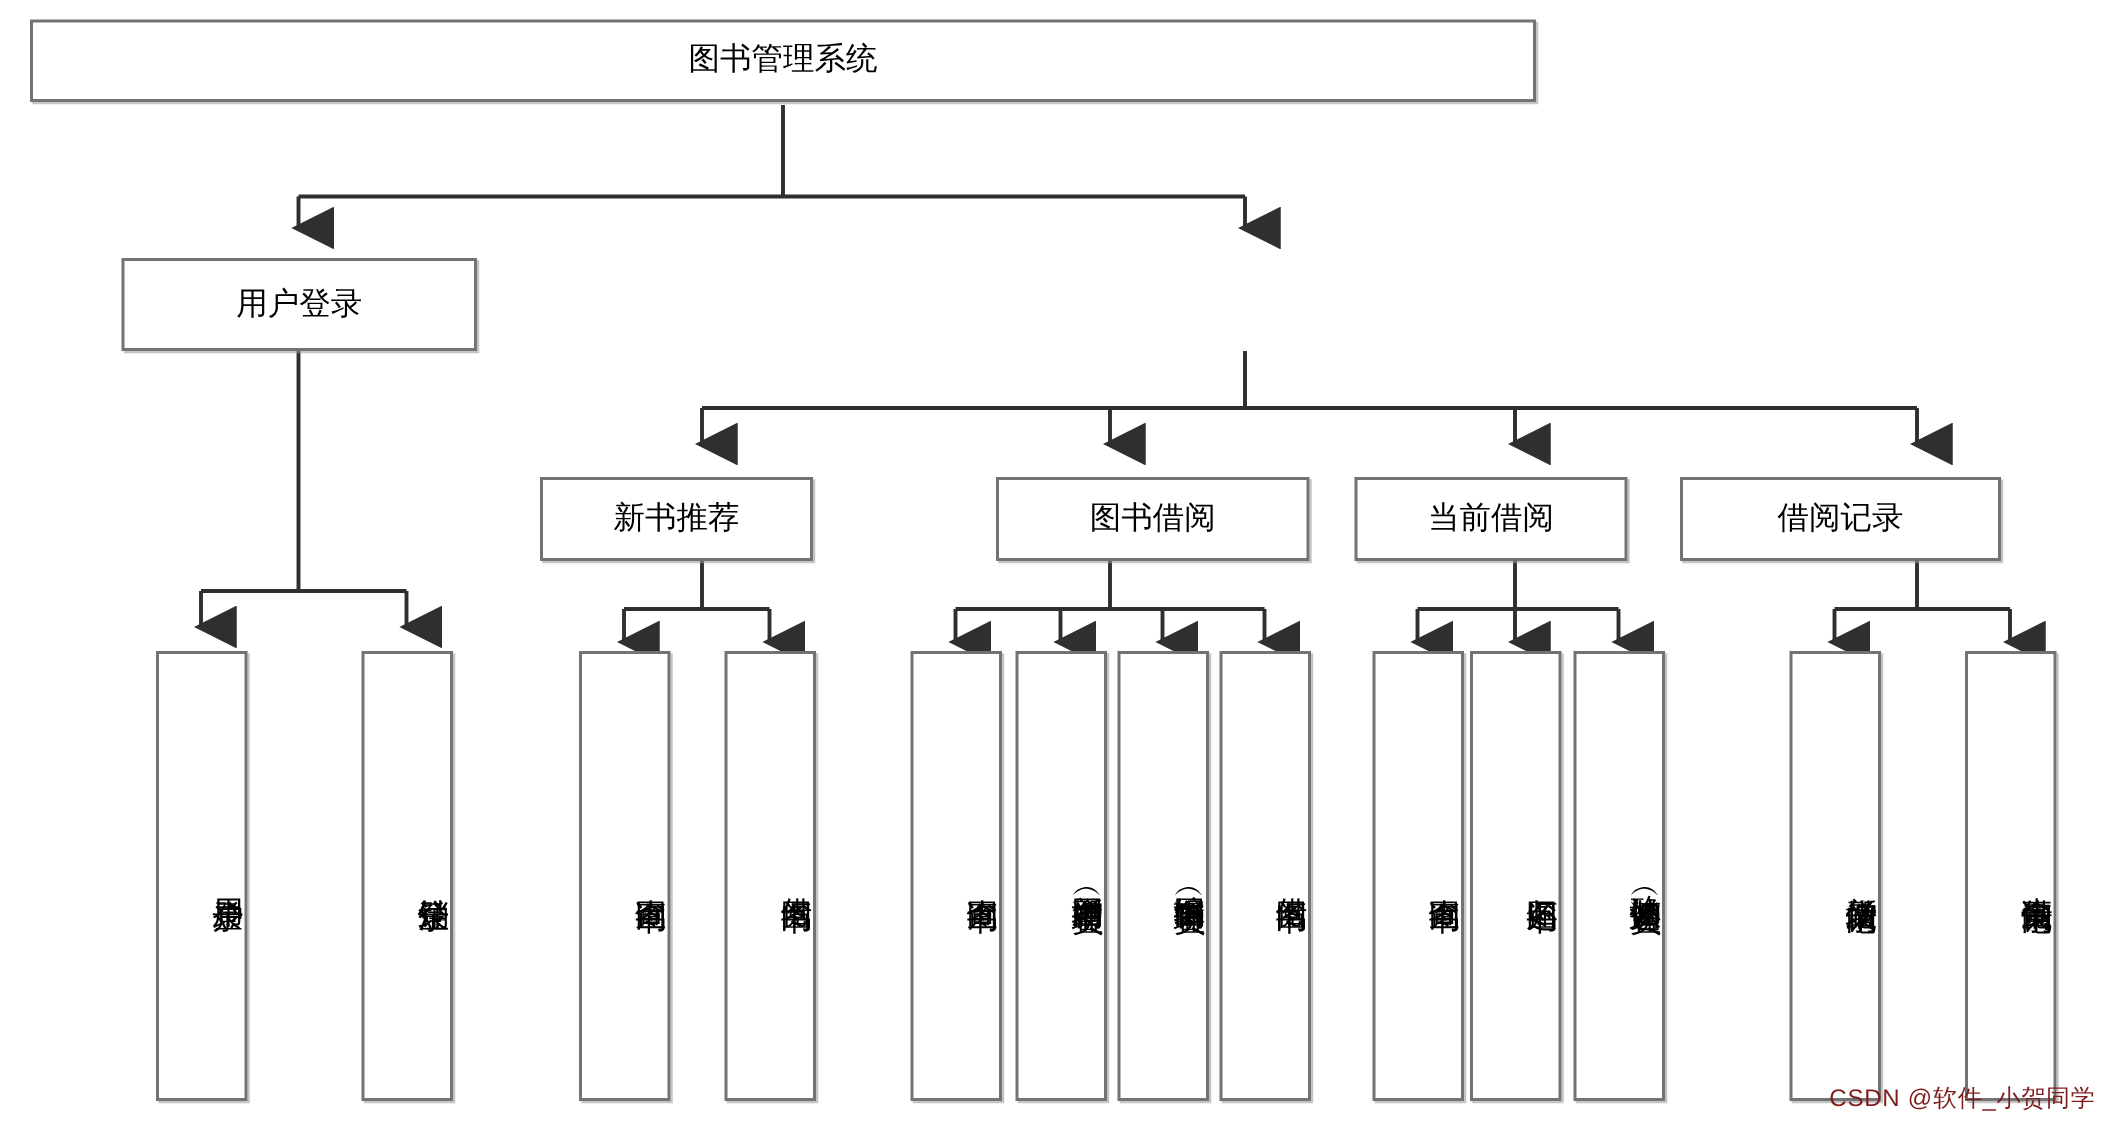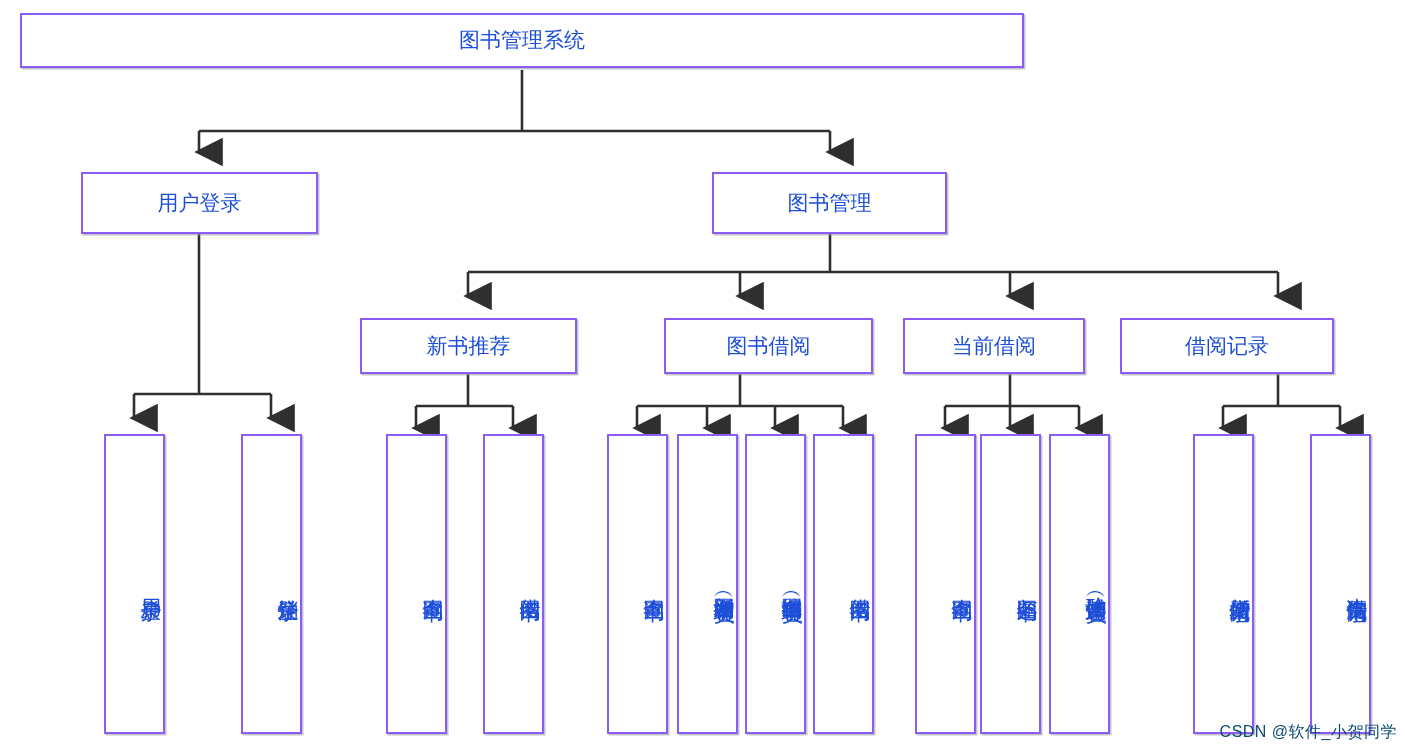--- a/index.html
+++ b/index.html
@@ -22,26 +22,26 @@
     left: 0;
     top: 0;
     width: 1405px;
     height: 747px;
     pointer-events: none;
   }
   .node {
     position: absolute;
     box-sizing: border-box;
     background: #ffffff;
-    border: 2px solid #8b5cf6;
+    border: 2px solid #737373;
     box-shadow: 1.5px 1.5px 0 0 rgba(150,150,150,0.55);
     display: flex;
     align-items: center;
     justify-content: center;
-    color: #1d4ed8;
+    color: #000000;
     line-height: 1.18;
   }
   .node.horiz {
     font-size: 21px;
     text-align: center;
   }
   .node.vert {
     writing-mode: vertical-rl;
     text-orientation: upright;
     font-size: 21px;
@@ -57,21 +57,21 @@
   .node.vert .lbl {
     writing-mode: vertical-rl;
     text-orientation: upright;
     white-space: nowrap;
   }
   #watermark {
     position: absolute;
     right: 8px;
     bottom: 4px;
     font-size: 16px;
-    color: #0c4a6e;
+    color: #7f1d1d;
     letter-spacing: 0.5px;
     white-space: nowrap;
     user-select: none;
   }
 </style>
 </head>
 <body>
 
 <div id="canvas">
 
@@ -125,25 +125,22 @@
     </g>
   </svg>
 
   <div class="node horiz" style="left:20px; top:13px; width:1004px; height:55px;">
     <span class="lbl">图书管理系统</span>
   </div>
 
   <div class="node horiz" style="left:81px; top:172px; width:237px; height:62px;">
     <span class="lbl">用户登录</span>
   </div>
-  <div class="node horiz" style="left:712px; top:172px; width:235px; height:62px;">
-    <span class="lbl">图书管理</span>
-  </div>
 
-  <div class="node horiz" style="left:360px; top:318px; width:217px; height:56px;">
+  <div class="node horiz" style="left:360px; top:318px; width:182px; height:56px;">
     <span class="lbl">新书推荐</span>
   </div>
   <div class="node horiz" style="left:636px; top:318px; width:209px; height:56px;margin-left:28px;">
     <span class="lbl">图书借阅</span>
   </div>
   <div class="node horiz" style="left:903px; top:318px; width:182px; height:56px;">
     <span class="lbl">当前借阅</span>
   </div>
   <div class="node horiz" style="left:1120px; top:318px; width:214px; height:56px;">
     <span class="lbl">借阅记录</span>

